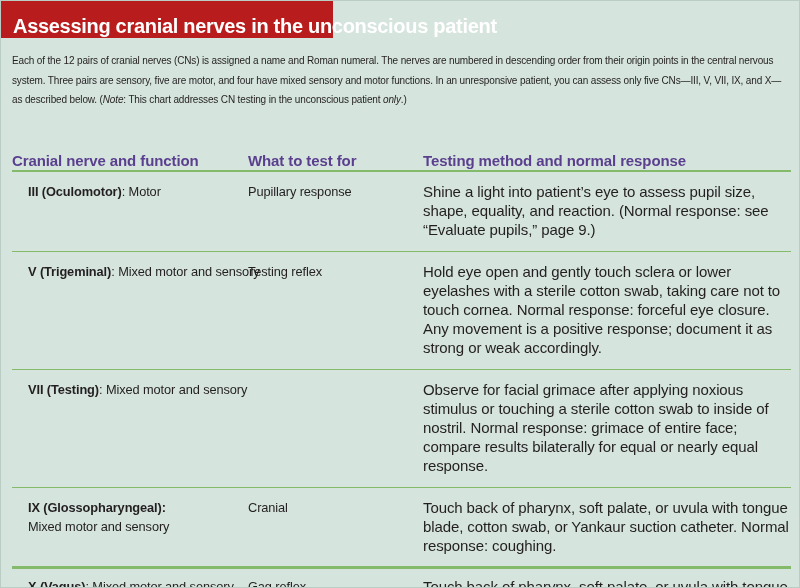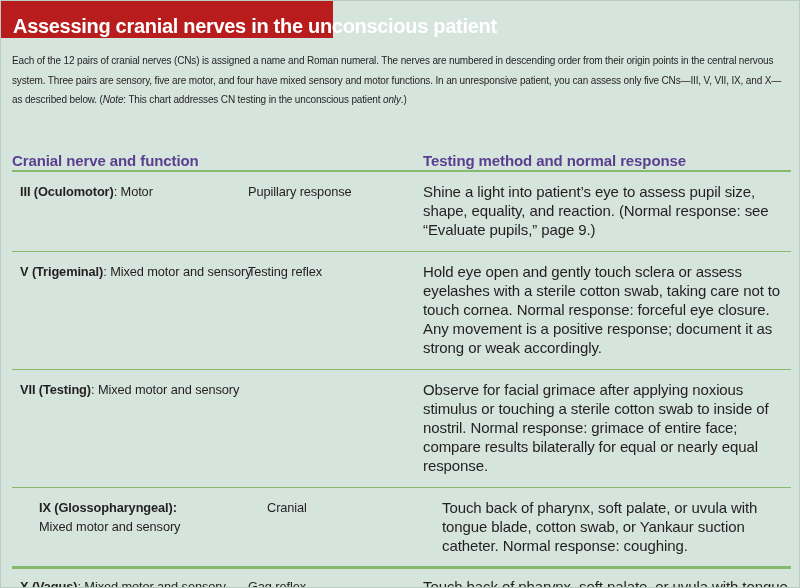--- a/index.html
+++ b/index.html
@@ -95,21 +95,21 @@
     padding: 10px 0 11px 0;
   }
   .cell {
     position: absolute;
     top: 10px;
     color: #231f20;
     font-size: 12.8px;
     line-height: 19.2px;
     letter-spacing: -0.1px;
   }
-  .cell.c1 { left: 8px;   width: 232px; }
+  .cell.c1 { left: 16px;   width: 232px; }
   .cell.c2 { left: 236px; width: 172px; }
   .cell b { font-weight: bold; }
 
   .row-inner {
     padding-left: 411px;
     color: #231f20;
     font-size: 15px;
     line-height: 19.2px;
     letter-spacing: -0.1px;
   }
@@ -131,44 +131,45 @@
   <div class="title-bar">
     <div class="title-text">Assessing cranial nerves in the unconscious patient</div>
   </div>
 
   <div class="intro">Each of the 12 pairs of cranial nerves (CNs) is assigned a name and Roman numeral. The nerves are numbered in descending order from their origin points in the central nervous system. Three pairs are sensory, five are motor, and four have mixed sensory and motor functions. In an unresponsive patient, you can assess only five CNs—III, V, VII, IX, and X—as described below. (<i>Note</i>: This chart addresses CN testing in the unconscious patient <i>only</i>.)</div>
 
   <div class="table-wrap">
 
     <div class="thead">
       <div class="th col1">Cranial nerve and function</div>
+      <div class="th col2">What to test for</div>
       <div class="th col3">Testing method and normal response</div>
     </div>
 
     <div class="rule"></div>
 
     <div id="rows-container">
         <div class="row" style="min-height: 47px;">
           <div class="cell c1"><b>III (Oculomotor)</b>: Motor</div>
           <div class="cell c2">Pupillary response</div>
           <div class="row-inner">Shine a light into patient’s eye to assess pupil size, shape, equality, and reaction. (Normal response: see “Evaluate pupils,” page 9.)</div>
         </div>
         <div class="rule thin"></div>
         <div class="row" style="min-height: 83px;">
           <div class="cell c1"><b>V (Trigeminal)</b>: Mixed motor and sensory</div>
           <div class="cell c2">Testing reflex</div>
-          <div class="row-inner">Hold eye open and gently touch sclera or assess eyelashes with a sterile cotton swab, taking care not to touch cornea. Normal response: forceful eye closure. Any movement is a positive response; document it as strong or weak accordingly.</div>
+          <div class="row-inner">Hold eye open and gently touch sclera or lower eyelashes with a sterile cotton swab, taking care not to touch cornea. Normal response: forceful eye closure. Any movement is a positive response; document it as strong or weak accordingly.</div>
         </div>
         <div class="rule thin"></div>
         <div class="row" style="min-height: 64px;">
           <div class="cell c1"><b>VII (Testing)</b>: Mixed motor and sensory</div>
           <div class="row-inner">Observe for facial grimace after applying noxious stimulus or touching a sterile cotton swab to inside of nostril. Normal response: grimace of entire face; compare results bilaterally for equal or nearly equal response.</div>
         </div>
         <div class="rule thin"></div>
-        <div class="row" style="min-height: 54px; margin-left: 19px;">
+        <div class="row" style="min-height: 54px;">
           <div class="cell c1"><b>IX (Glossopharyngeal):</b><br>Mixed motor and sensory</div>
           <div class="cell c2">Cranial</div>
           <div class="row-inner">Touch back of pharynx, soft palate, or uvula with tongue blade, cotton swab, or Yankaur suction catheter. Normal response: coughing.</div>
         </div>
         <div class="rule thin"></div>
         <div class="row" style="min-height: 45px;">
           <div class="cell c1"><b>X (Vagus)</b>: Mixed motor and sensory</div>
           <div class="cell c2">Gag reflex</div>
           <div class="row-inner">Touch back of pharynx, soft palate, or uvula with tongue blade, cotton swab, or Yankaur suction catheter. Normal response: gagging.</div>
         </div>

